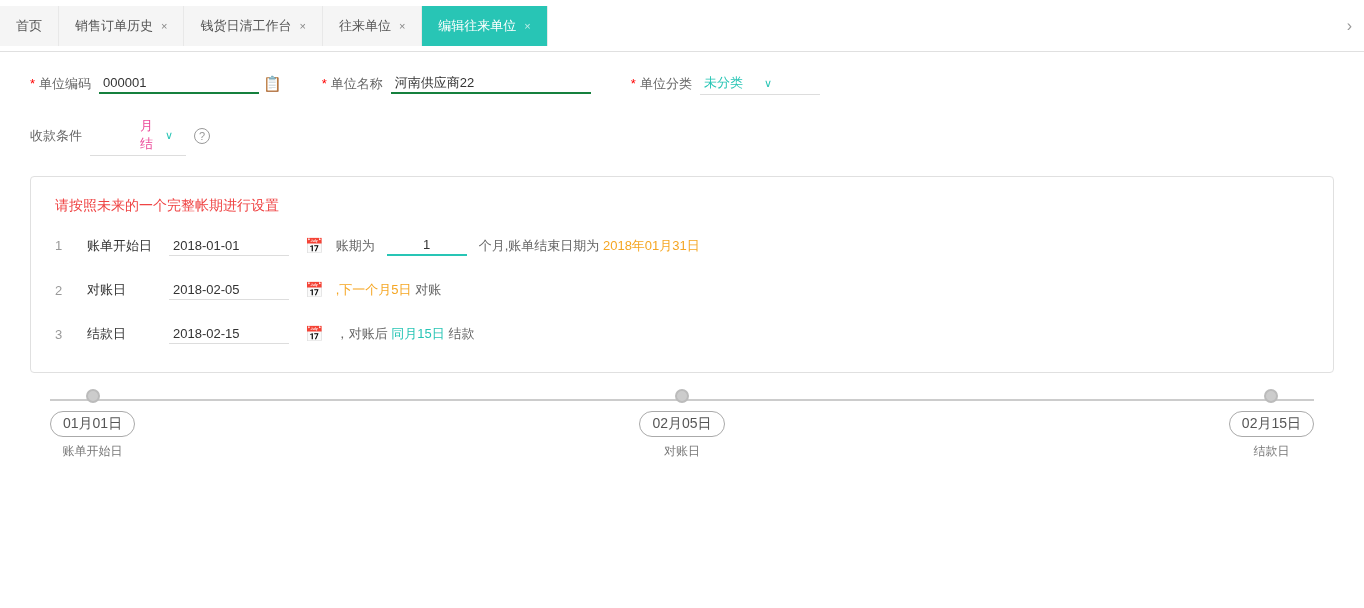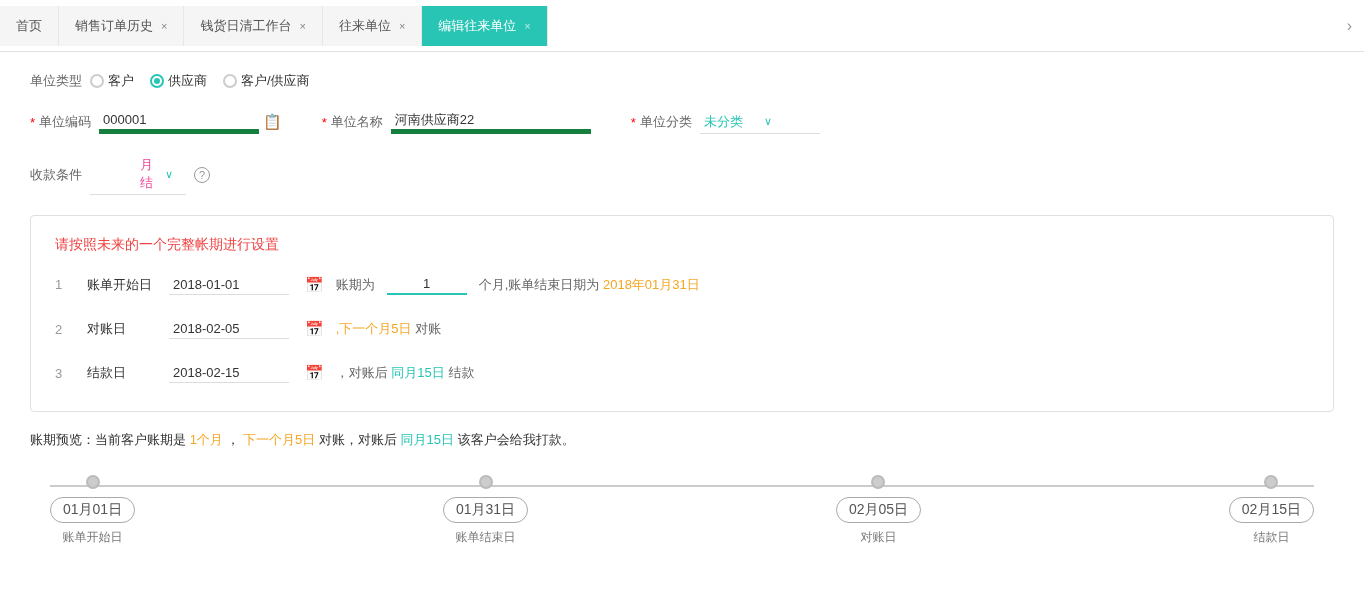--- a/index.html
+++ b/index.html
@@ -102,21 +102,21 @@
       background: #28c5b5;
     }
 
     .form-field {
       display: flex;
       align-items: center;
       margin-right: 40px;
     }
     .form-input {
       border: none;
-      border-bottom: 5px solid #15803d;
+      border-bottom: 2px solid #15803d;
       outline: none;
       padding: 2px 4px;
       font-size: 13px;
       color: #333;
       background: transparent;
       width: 160px;
     }
     .form-input.name-input {
       width: 200px;
     }
@@ -299,37 +299,20 @@
   </div>
   <div class="tab-item active">
     <span>编辑往来单位</span>
     <span class="tab-close">×</span>
   </div>
   <div class="tab-more">›</div>
 </div>
 
 <div class="main-content">
 
-  <div class="form-row">
-    <span class="form-label">单位类型</span>
-    <div class="radio-group">
-      <label class="radio-item">
-        <div class="radio-circle"></div>
-        <span>客户</span>
-      </label>
-      <label class="radio-item">
-        <div class="radio-circle selected"></div>
-        <span>供应商</span>
-      </label>
-      <label class="radio-item">
-        <div class="radio-circle"></div>
-        <span>客户/供应商</span>
-      </label>
-    </div>
-  </div>
 
   <div class="form-row">
     <div class="form-field">
       <span class="required-star">*</span>
       <span class="form-label">单位编码</span>
       <input class="form-input" type="text" value="000001" style="">
       <span class="calendar-icon">📋</span>
     </div>
     <div class="form-field">
       <span class="required-star">*</span>
@@ -388,43 +371,29 @@
       <input class="period-date-input" type="text" value="2018-02-15" style="">
       <span class="calendar-icon">📅</span>
       <span class="period-desc">
         <span>，对账后</span>
         <span class="highlight-teal">同月15日</span>
         <span>结款</span>
       </span>
     </div>
   </div>
 
-  <div class="preview-text">
-    <span>账期预览：当前客户账期是</span>
-    <span class="highlight-orange">1个月</span>
-    <span>，</span>
-    <span class="highlight-orange">下一个月5日</span>
-    <span>对账，对账后</span>
-    <span class="highlight-teal">同月15日</span>
-    <span>该客户会给我打款。</span>
-  </div>
 
   <div class="timeline-wrapper">
     <div class="tl-inner">
       <div class="tl-line"></div>
       <div class="tl-points">
         <div class="tl-point">
           <div class="tl-circle"></div>
           <div class="tl-badge">01月01日</div>
           <div class="tl-label">账单开始日</div>
-        </div>
-        <div class="tl-point">
-          <div class="tl-circle"></div>
-          <div class="tl-badge">01月31日</div>
-          <div class="tl-label">账单结束日</div>
         </div>
         <div class="tl-point">
           <div class="tl-circle"></div>
           <div class="tl-badge">02月05日</div>
           <div class="tl-label">对账日</div>
         </div>
         <div class="tl-point">
           <div class="tl-circle"></div>
           <div class="tl-badge">02月15日</div>
           <div class="tl-label">结款日</div>

